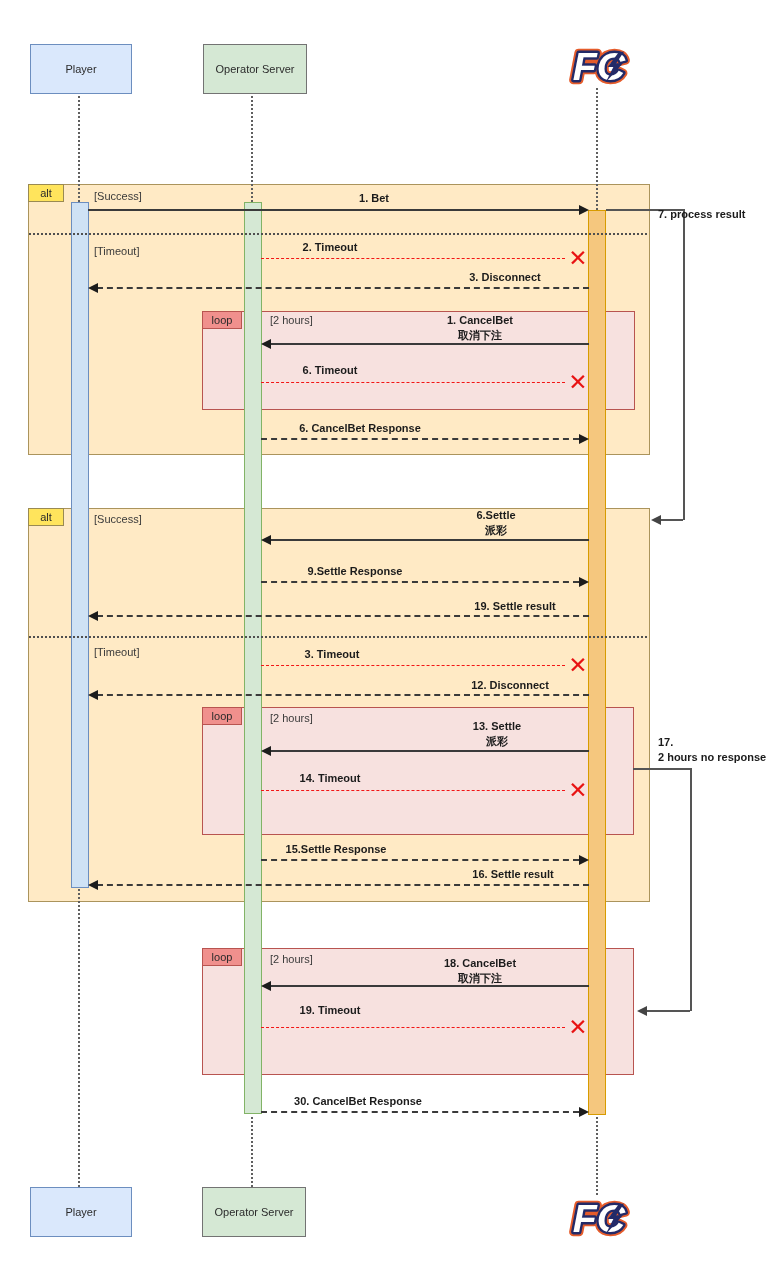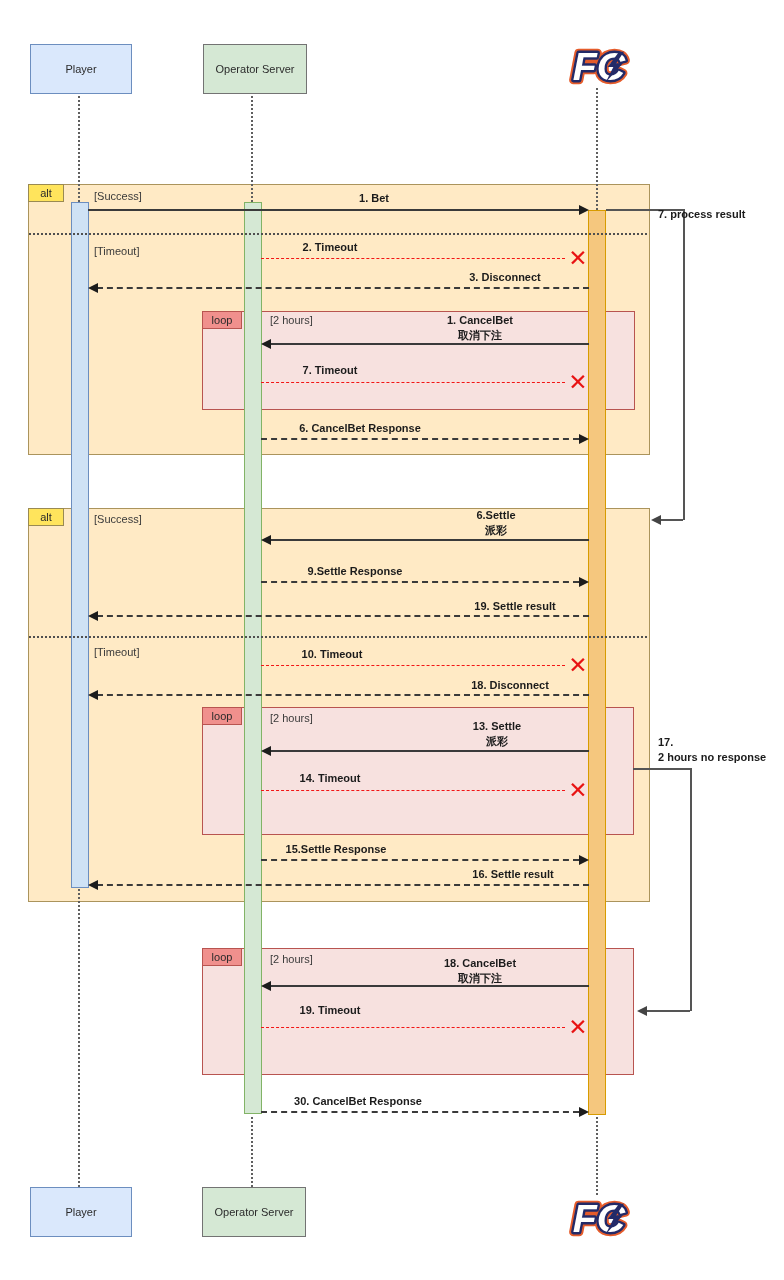--- a/index.html
+++ b/index.html
@@ -115,46 +115,46 @@
 
   <div class="mlabel" style="left:505px;top:271px">3. Disconnect</div>
   <div class="line dashb" style="left:97px;top:287px;width:492px"></div>
   <div class="arr l" style="left:88px;top:283px"></div>
 
   <div class="mlabel" style="left:480px;top:314px">1. CancelBet</div>
   <div class="mlabel" style="left:480px;top:328px">取消下注</div>
   <div class="line solid" style="left:270px;top:343px;width:319px"></div>
   <div class="arr l" style="left:261px;top:339px"></div>
 
-  <div class="mlabel" style="left:330px;top:364px">7. Timeout</div>
+  <div class="mlabel" style="left:330px;top:364px">6. Timeout</div>
   <div class="line dashr" style="left:261px;top:382px;width:304px"></div>
   <div class="xmark" style="left:564px;top:369px">✕</div>
 
   <div class="mlabel" style="left:360px;top:422px">6. CancelBet Response</div>
   <div class="line dashb" style="left:261px;top:438px;width:318px"></div>
   <div class="arr r" style="left:579px;top:434px"></div>
 
   <div class="mlabel" style="left:496px;top:509px">6.Settle</div>
   <div class="mlabel" style="left:496px;top:523px">派彩</div>
   <div class="line solid" style="left:270px;top:539px;width:319px"></div>
   <div class="arr l" style="left:261px;top:535px"></div>
 
   <div class="mlabel" style="left:355px;top:565px">9.Settle Response</div>
   <div class="line dashb" style="left:261px;top:581px;width:318px"></div>
   <div class="arr r" style="left:579px;top:577px"></div>
 
   <div class="mlabel" style="left:515px;top:600px">19. Settle result</div>
   <div class="line dashb" style="left:97px;top:615px;width:492px"></div>
   <div class="arr l" style="left:88px;top:611px"></div>
 
-  <div class="mlabel" style="left:332px;top:648px">10. Timeout</div>
+  <div class="mlabel" style="left:332px;top:648px">3. Timeout</div>
   <div class="line dashr" style="left:261px;top:665px;width:304px"></div>
   <div class="xmark" style="left:564px;top:652px">✕</div>
 
-  <div class="mlabel" style="left:510px;top:679px">18. Disconnect</div>
+  <div class="mlabel" style="left:510px;top:679px">12. Disconnect</div>
   <div class="line dashb" style="left:97px;top:694px;width:492px"></div>
   <div class="arr l" style="left:88px;top:690px"></div>
 
   <div class="mlabel" style="left:497px;top:720px">13. Settle</div>
   <div class="mlabel" style="left:497px;top:734px">派彩</div>
   <div class="line solid" style="left:270px;top:750px;width:319px"></div>
   <div class="arr l" style="left:261px;top:746px"></div>
 
   <div class="mlabel" style="left:330px;top:772px">14. Timeout</div>
   <div class="line dashr" style="left:261px;top:790px;width:304px"></div>

